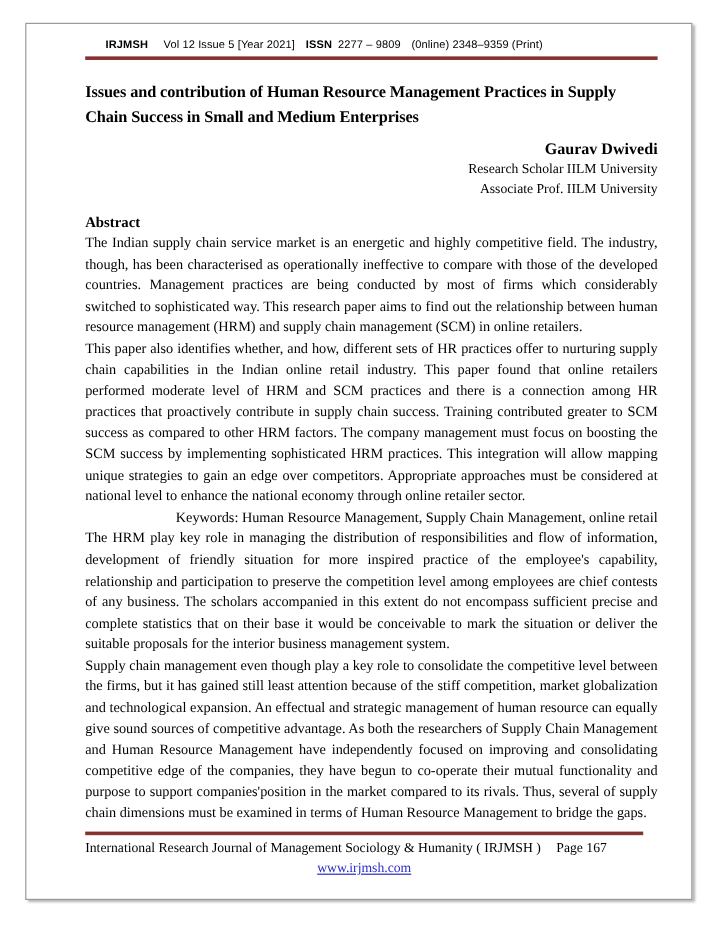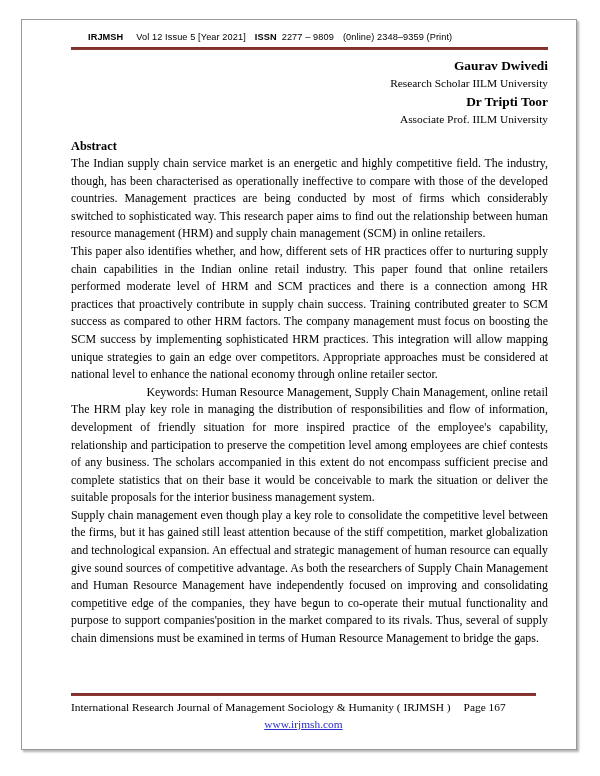--- a/index.html
+++ b/index.html
@@ -153,25 +153,25 @@
 
 <div class="viewer">
   <div class="page">
     <div class="page-inner">
 
       <div class="running-header">
         <span class="b">IRJMSH</span><span class="sp-lg"></span><span>Vol 12 Issue 5 [Year 2021]</span><span class="sp-md"></span><span class="b">ISSN</span><span class="sp-sm"></span><span>2277 – 9809</span><span class="sp-md"></span><span>(0nline) 2348–9359 (Print)</span>
       </div>
       <div class="rule"></div>
 
+      <div class="doc-title">Issues and contribution of Human Resource Management Practices in Supply Chain Success in Small and Medium Enterprises</div>
 
       <div class="author-block">
         <div class="author-name">Gaurav Dwivedi</div>
         <div class="author-affil">Research Scholar IILM University</div>
-        <div class="author-name">Dr Tripti Toor</div>
         <div class="author-affil">Associate Prof. IILM University</div>
       </div>
 
       <div class="section-heading">Abstract</div>
       <p class="body">The Indian supply chain service market is an energetic and highly competitive field. The industry, though, has been characterised as operationally ineffective to compare with those of the developed countries. Management practices are being conducted by most of firms which considerably switched to sophisticated way. This research paper aims to find out the relationship between human resource management (HRM) and supply chain management (SCM) in online retailers.</p>
       <p class="body">This paper also identifies whether, and how, different sets of HR practices offer to nurturing supply chain capabilities in the Indian online retail industry. This paper found that online retailers performed moderate level of HRM and SCM practices and there is a connection among HR practices that proactively contribute in supply chain success. Training contributed greater to SCM success as compared to other HRM factors. The company management must focus on boosting the SCM success by implementing sophisticated HRM practices. This integration will allow mapping unique strategies to gain an edge over competitors. Appropriate approaches must be considered at national level to enhance the national economy through online retailer sector.</p>
       <p class="body keywords">Keywords: Human Resource Management, Supply Chain Management, online retail</p>
 
       <p class="body">The HRM play key role in managing the distribution of responsibilities and flow of information, development of friendly situation for more inspired practice of the employee's capability, relationship and participation to preserve the competition level among employees are chief contests of any business. The scholars accompanied in this extent do not encompass sufficient precise and complete statistics that on their base it would be conceivable to mark the situation or deliver the suitable proposals for the interior business management system.</p>
       <p class="body">Supply chain management even though play a key role to consolidate the competitive level between the firms, but it has gained still least attention because of the stiff competition, market globalization and technological expansion. An effectual and strategic management of human resource can equally give sound sources of competitive advantage. As both the researchers of Supply Chain Management and Human Resource Management have independently focused on improving and consolidating competitive edge of the companies, they have begun to co-operate their mutual functionality and purpose to support companies'position in the market compared to its rivals. Thus, several of supply chain dimensions must be examined in terms of Human Resource Management to bridge the gaps.</p>

